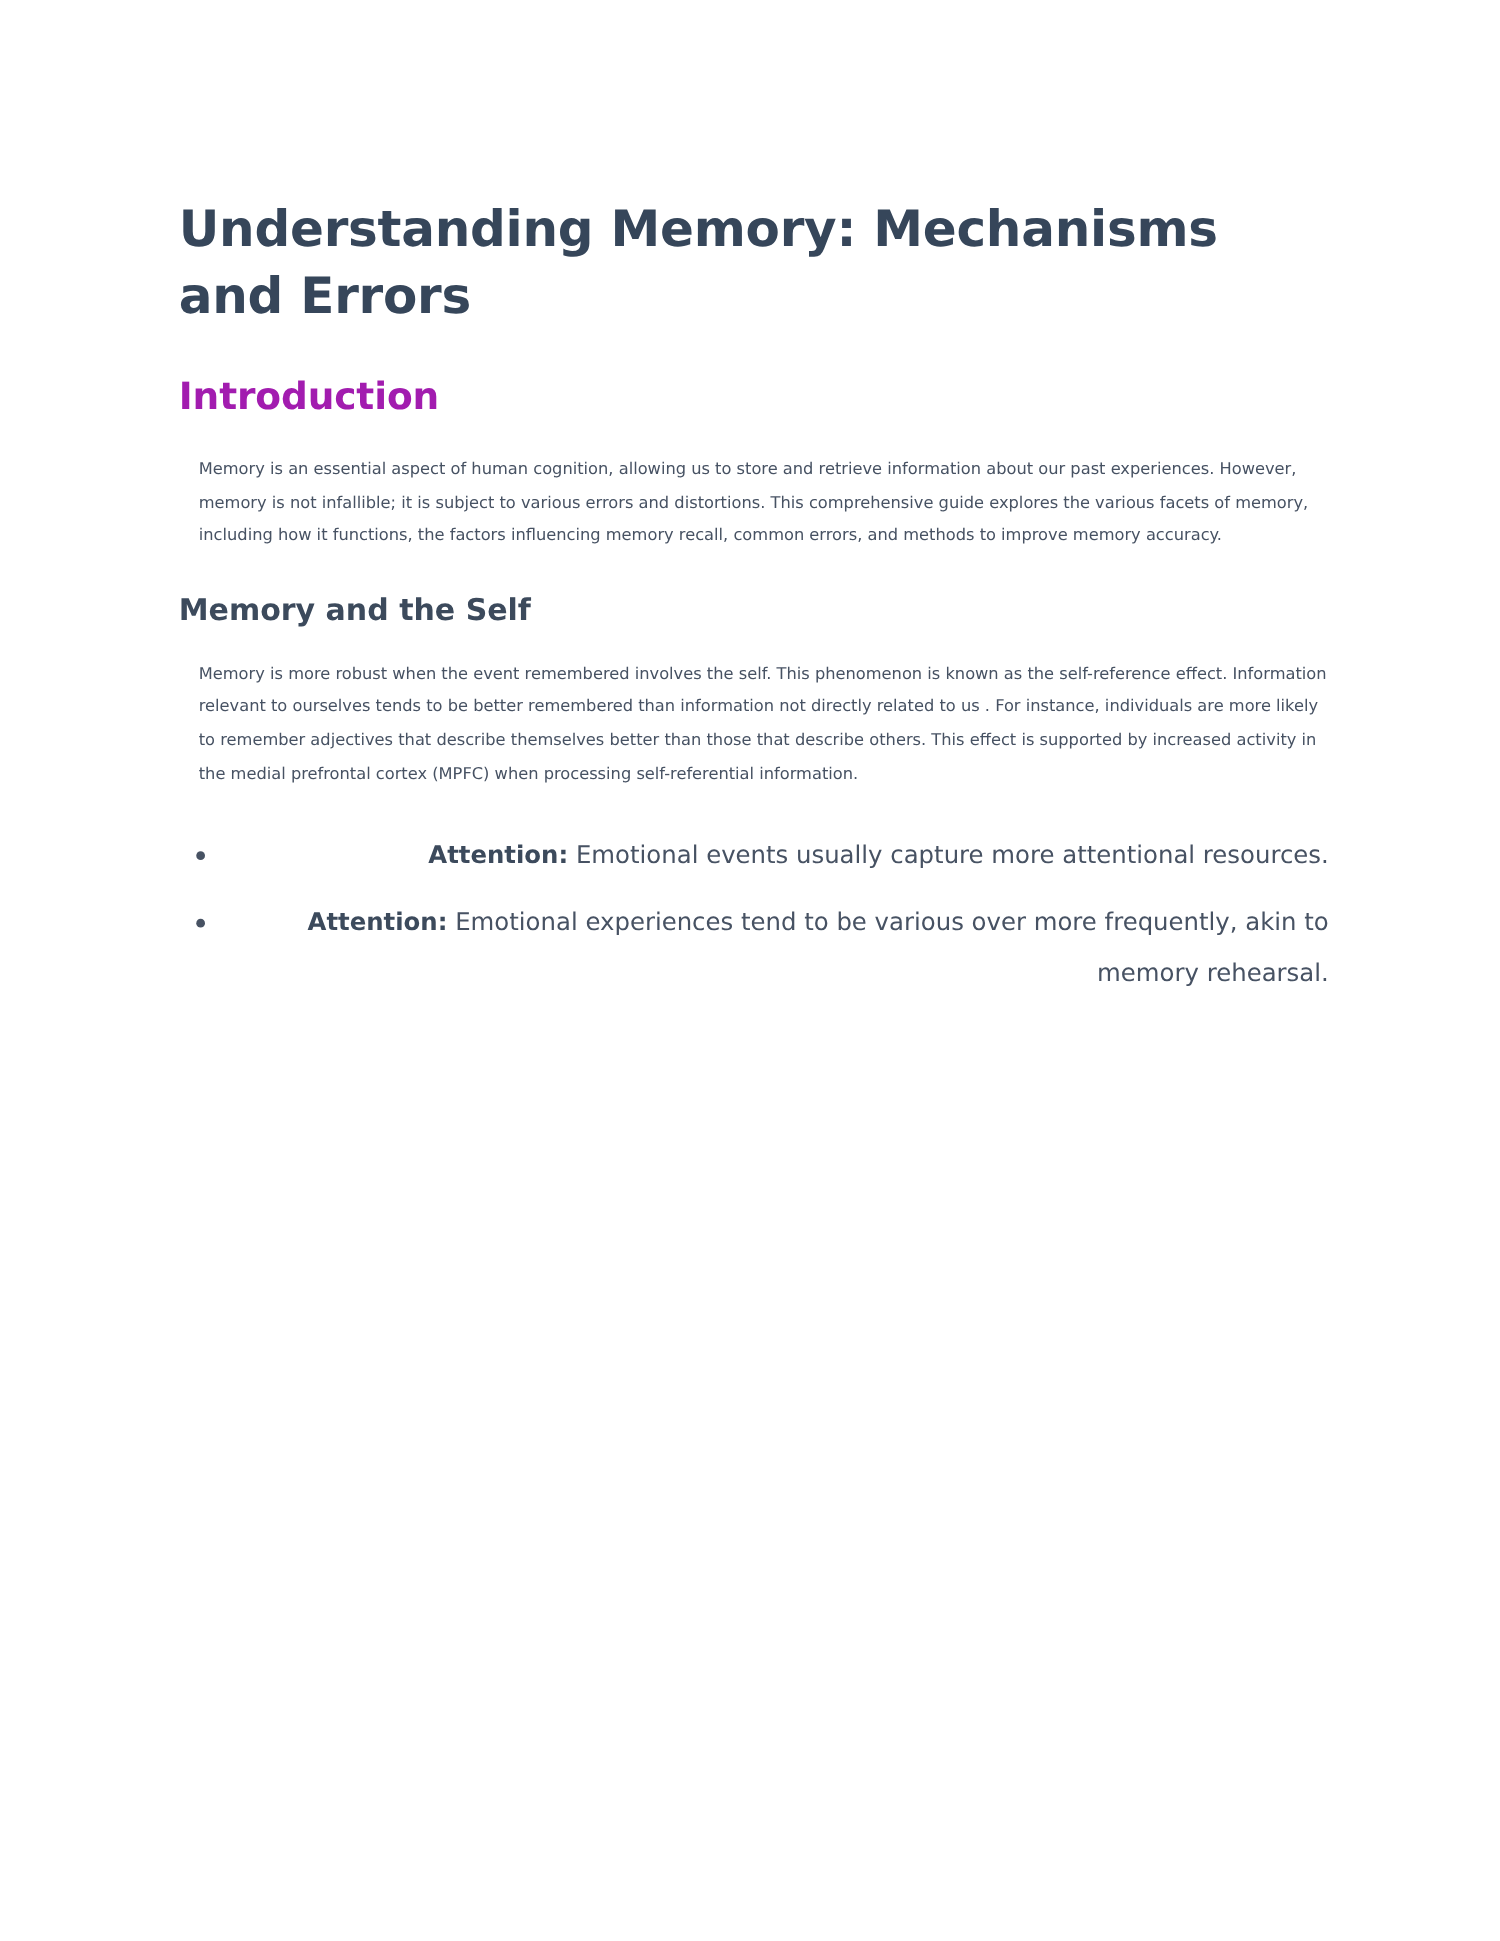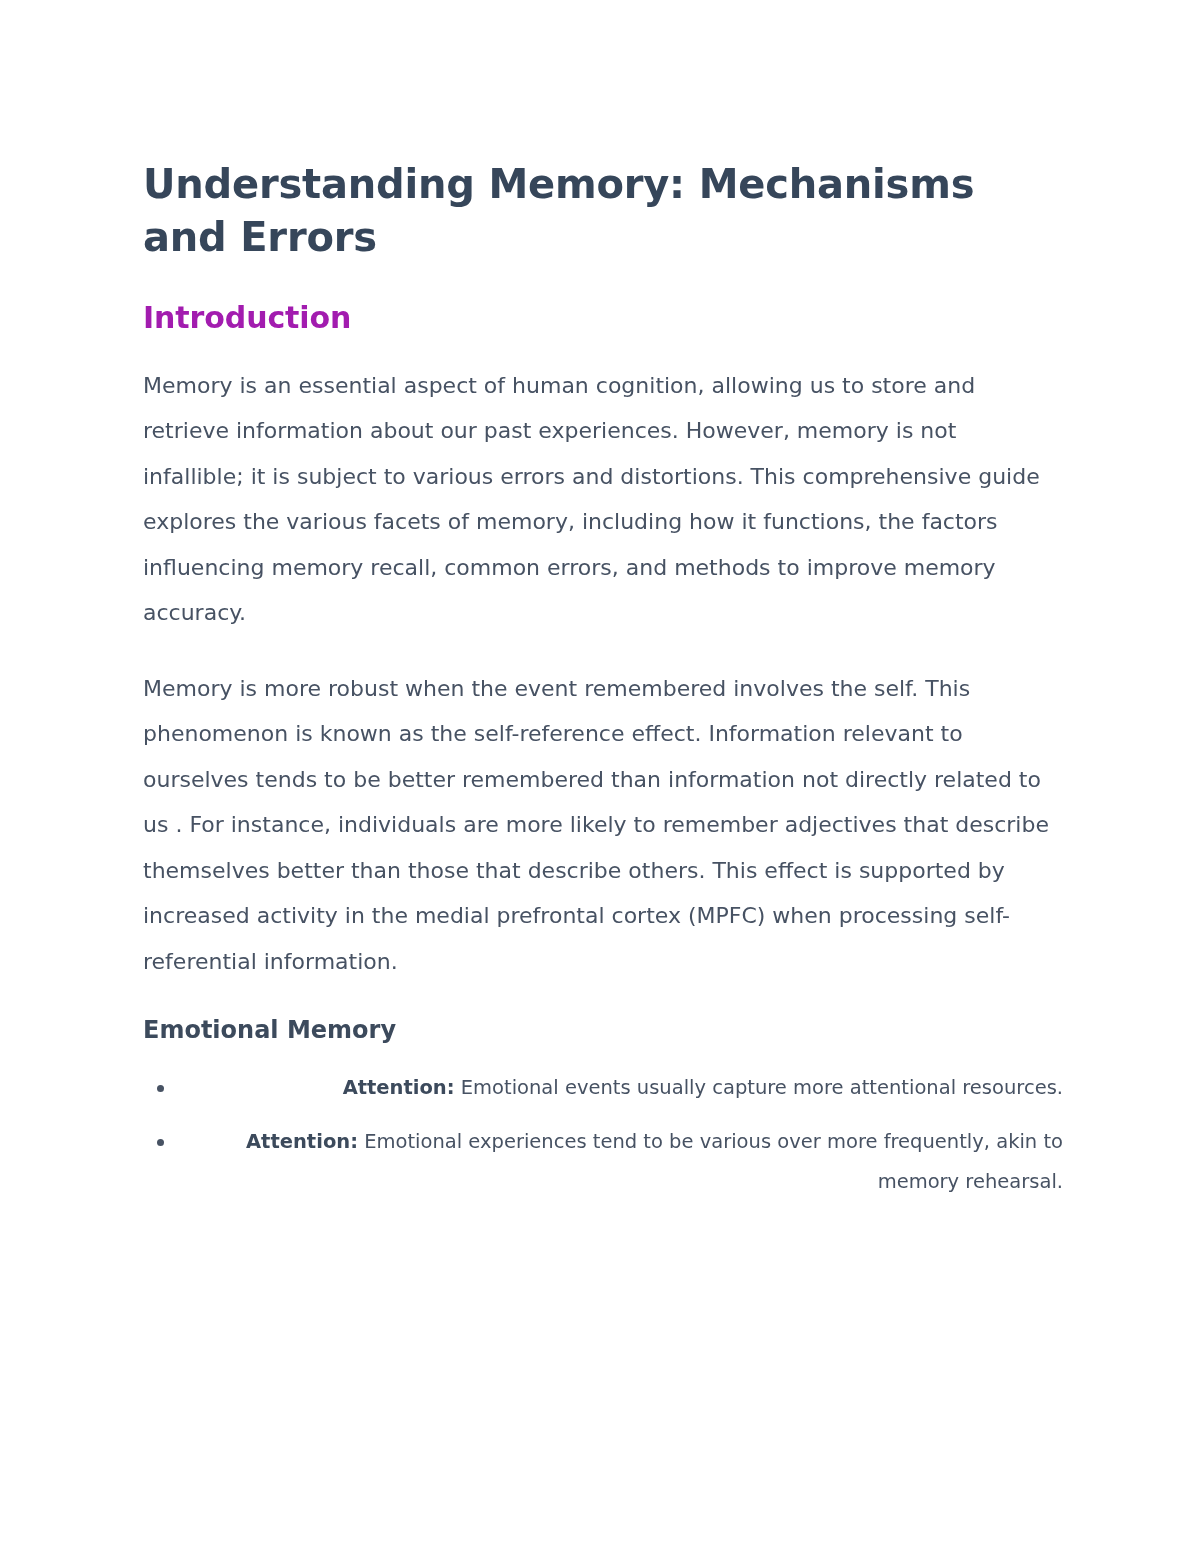--- a/index.html
+++ b/index.html
@@ -42,26 +42,26 @@
     letter-spacing: -0.1px;
   }
   h3.sub-title {
     font-size: 24px;
     line-height: 1.3;
     font-weight: 600;
     color: #3c4a5c;
     margin: 0 0 22px 0;
   }
   p.body-text {
-    font-size: 22px;
+    font-size: 13px;
     line-height: 2.07;
     font-weight: 500;
     color: #44506244;
     color: #475263;
-    margin: 0 0 30px 0;
+    margin: 0 0 30px 16px;
   }
   ul.bullets {
     margin: 0;
     padding: 0 0 0 32px;
     list-style: none;
   }
   ul.bullets li {
     position: relative;
     font-size: 19.5px;
     line-height: 2.07;
@@ -92,24 +92,24 @@
 <div class="page">
   <div class="content">
 
     <h1 class="doc-title">Understanding Memory: Mechanisms and Errors</h1>
 
     <h2 class="section-title">Introduction</h2>
 
     <p class="body-text">Memory is an essential aspect of human cognition, allowing us to store and retrieve information about our past experiences. However, memory is not infallible; it is subject to various errors and distortions. This comprehensive guide explores the various facets of memory, including how it functions, the factors influencing memory recall, common errors, and methods to improve memory accuracy.</p>
 
 
+    <h3 class="sub-title">Memory and the Self</h3>
 
     <p class="body-text">Memory is more robust when the event remembered involves the self. This phenomenon is known as the self-reference effect. Information relevant to ourselves tends to be better remembered than information not directly related to us . For instance, individuals are more likely to remember adjectives that describe themselves better than those that describe others. This effect is supported by increased activity in the medial prefrontal cortex (MPFC) when processing self-referential information.</p>
 
-    <h3 class="sub-title">Emotional Memory</h3>
 
 
     <ul class="bullets">
       <li>
         <b>Attention:</b><span> Emotional events usually capture more attentional resources.</span>
       </li>
       <li>
         <b>Attention:</b><span> Emotional experiences tend to be various over more frequently, akin to memory rehearsal.</span>
       </li>
     </ul>

